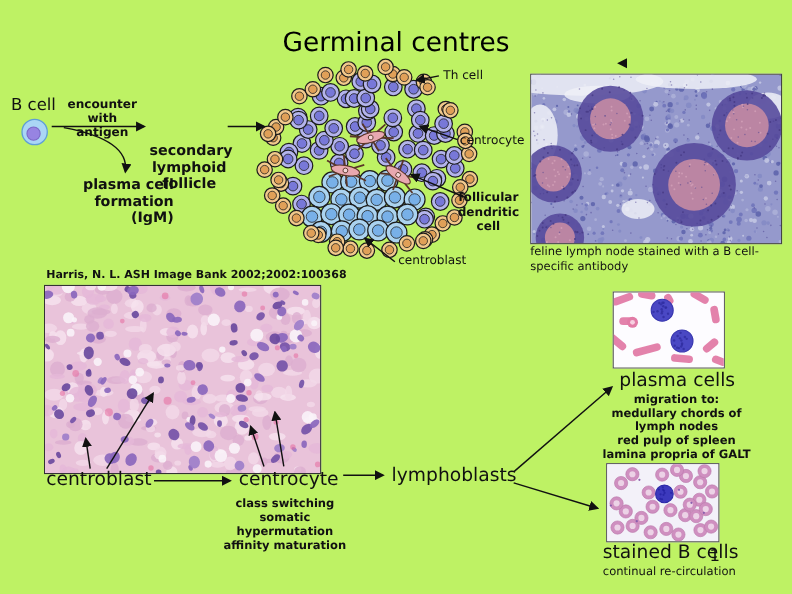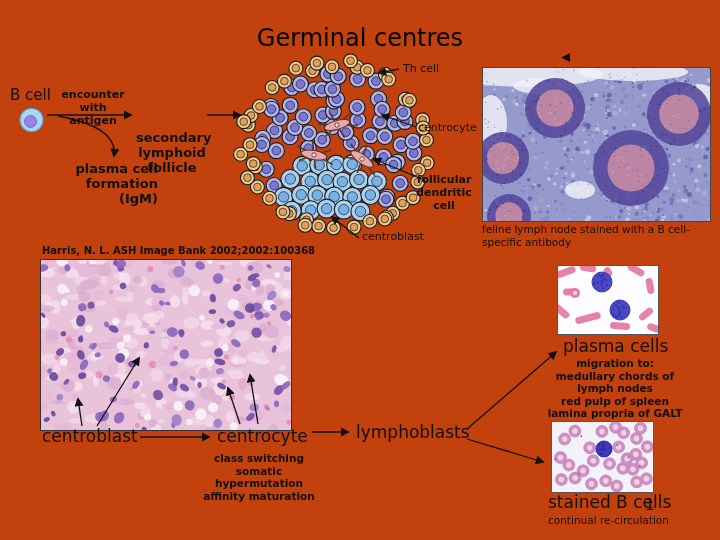--- a/index.html
+++ b/index.html
@@ -1,16 +1,16 @@
 <!DOCTYPE html>
 <html><head>
 <meta charset="utf-8">
 <style>
   html,body{margin:0;padding:0;background:#fff;}
-  #slide{position:relative;width:720px;height:540px;background:#c2410c;overflow:hidden;
+  #slide{position:relative;width:720px;height:540px;background:#bef264;overflow:hidden;
          font-family:"DejaVu Sans", sans-serif;color:#111;}
   .abs{position:absolute;}
   .pre{white-space:pre-line;font-weight:bold;}
   .ctr{text-align:center;}
   #title{left:0;right:0;top:24px;font-size:24px;text-align:center;color:#000;}
   .lbl-big{font-size:17px;}
   .lbl-med{font-size:13px;line-height:1.15;}
   .lbl-sm{font-size:11px;line-height:1.2;}
   .lbl-xs{font-size:10.5px;line-height:1.2;}
   .img-frame{border:1px solid #444;background:#fff;}

